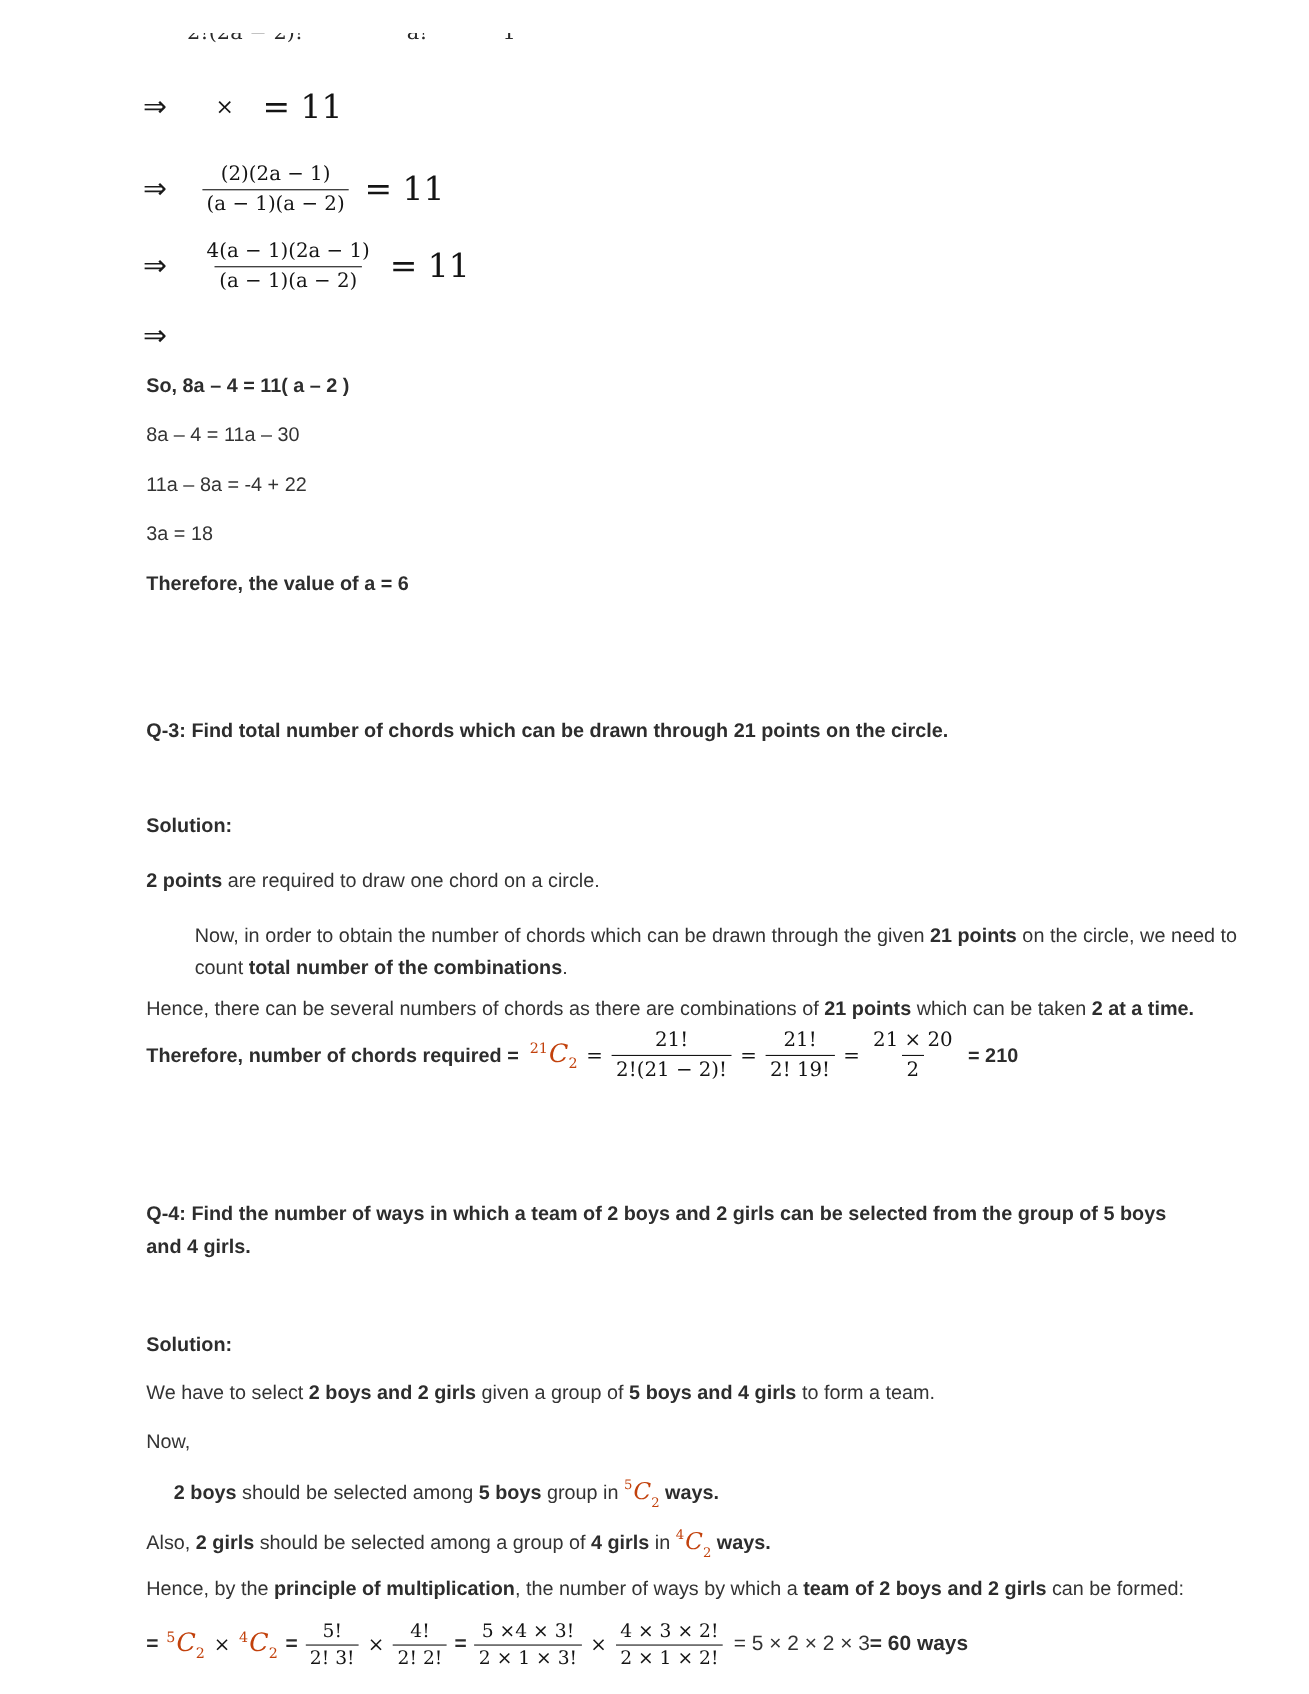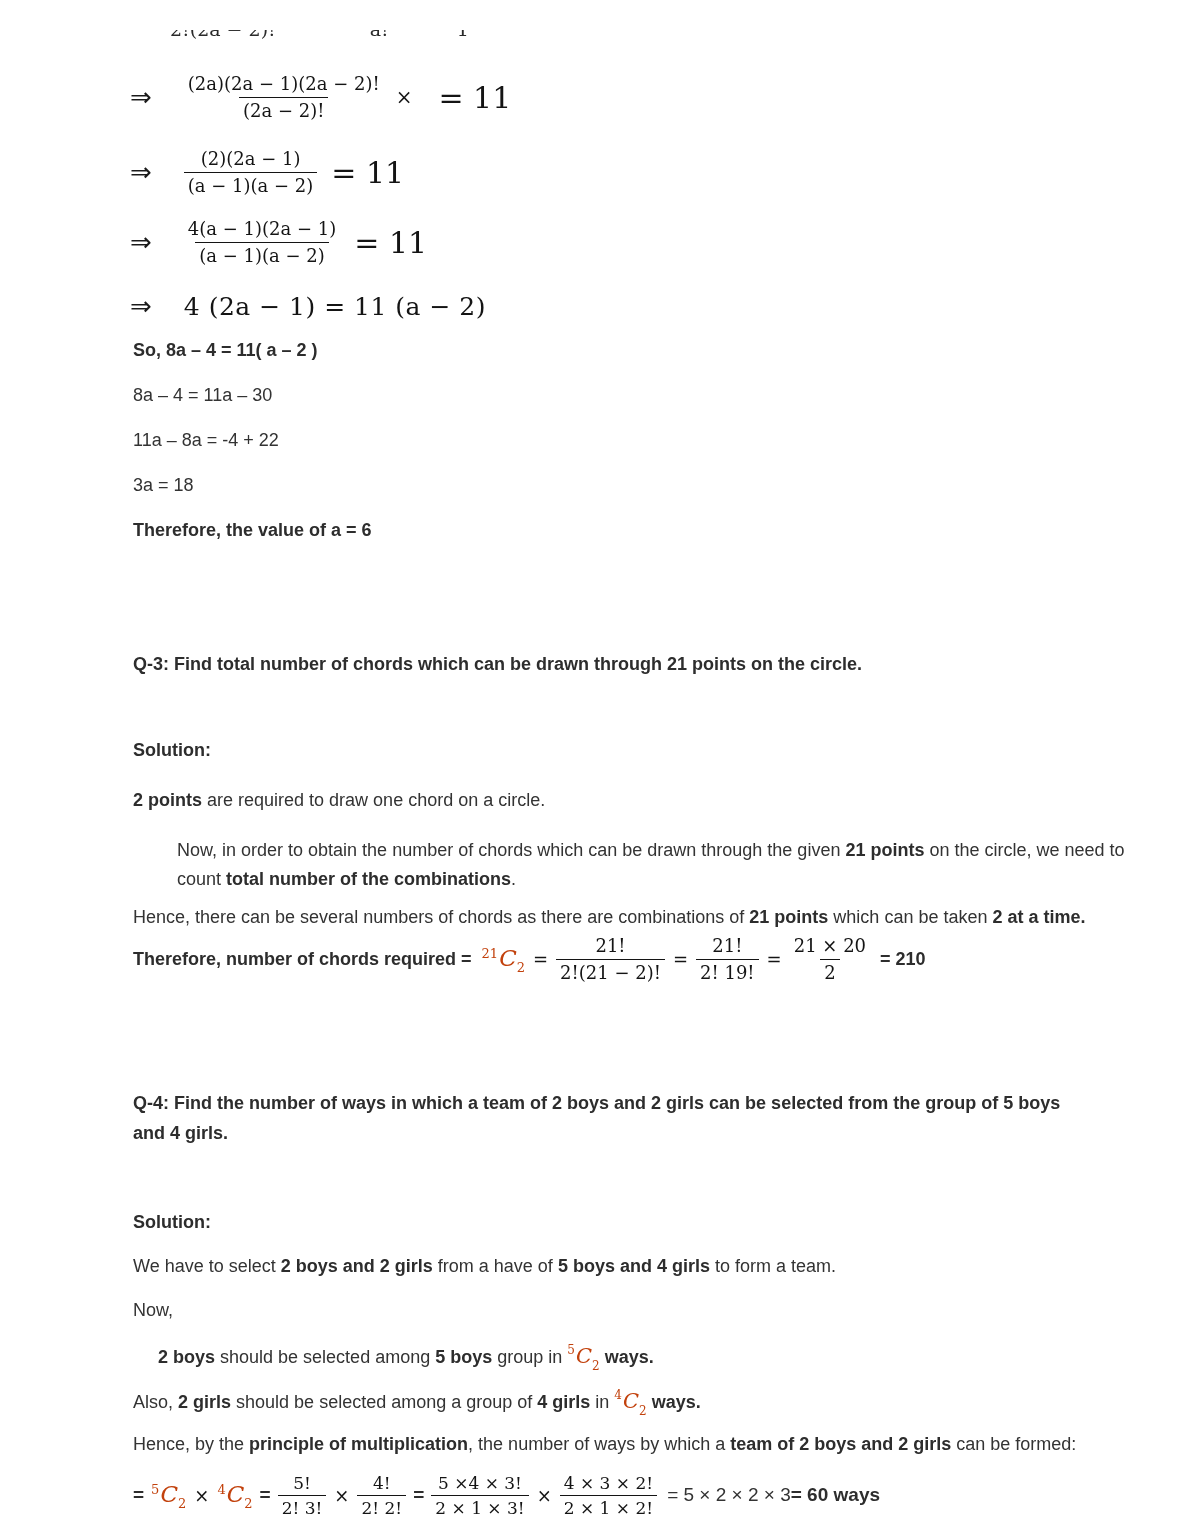--- a/index.html
+++ b/index.html
@@ -52,24 +52,20 @@
 <div id="topclip">
   <span class="inner">
     <span class="g1">2!(2a − 2)!</span>
     <span class="g2">a!</span>
     <span>1</span>
   </span>
 </div>
 
 <div class="eqrow" style="top:66px; height:62px;">
   <span class="arr">⇒</span>
-  <span class="m frac">
-    <span class="fn">(2a)(2a − 1)(2a − 2)!</span>
-    <span class="fd">(2a − 2)!</span>
-  </span>
   <span class="m mx">×</span>
   <span class="m bigeq">= 11</span>
 </div>
 
 <div class="eqrow" style="top:144px; height:56px;">
   <span class="arr">⇒</span>
   <span class="m frac">
     <span class="fn">(2)(2a − 1)</span>
     <span class="fd">(a − 1)(a − 2)</span>
   </span>
@@ -80,21 +76,20 @@
   <span class="arr">⇒</span>
   <span class="m frac">
     <span class="fn">4(a − 1)(2a − 1)</span>
     <span class="fd">(a − 1)(a − 2)</span>
   </span>
   <span class="m bigeq">= 11</span>
 </div>
 
 <div class="eqrow" style="top:288px; height:36px;">
   <span class="arr">⇒</span>
-  <span class="m eq4text">4 (2a  −  1) = 11 (a  −  2)</span>
 </div>
 
 <div class="abs line bold" style="top:338px;">So, 8a – 4 = 11( a – 2 )</div>
 <div class="abs line" style="top:383px;">8a – 4 = 11a – 30</div>
 <div class="abs line" style="top:428px;text-align:right;">11a – 8a = -4 + 22</div>
 <div class="abs line" style="top:473px;">3a = 18</div>
 <div class="abs line bold" style="top:518px;">Therefore, the value of a = 6</div>
 
 <div class="abs line bold" style="top:652px;">Q-3: Find total number of chords which can be drawn through 21 points on the circle.</div>
 <div class="abs line bold" style="top:738px;">Solution:</div>
@@ -122,21 +117,21 @@
   <span class="m frac">
       <span class="fn">21 × 20</span>
       <span class="fd">2</span>
     </span>
   <span class="fsans gap-l">= 210</span>
 </div>
 
 <div class="abs para bold" style="top:1088px; line-height:30px;">Q-4: Find the number of ways in which a team of 2 boys and 2 girls can be selected from the group of 5 boys and 4 girls.</div>
 <div class="abs line bold" style="top:1210px;">Solution:</div>
 
-<div class="abs line" style="top:1254px;"><span>We have to select </span><b>2 boys and 2 girls</b><span> from a have of </span><b>5 boys and 4 girls</b><span> to form a team.</span></div>
+<div class="abs line" style="top:1254px;"><span>We have to select </span><b>2 boys and 2 girls</b><span> given a group of </span><b>5 boys and 4 girls</b><span> to form a team.</span></div>
 
 <div class="abs line" style="top:1298px;">Now,</div>
 
 <div class="abs line" style="top:1340px;margin-left:25px;"><b>2 boys</b><span> should be selected among </span><b>5 boys</b><span> group in </span><span class="ncr ncr-inline"><sup>5</sup><span class="c">C</span><sub>2</sub></span><b> ways.</b></div>
 
 <div class="abs line" style="top:1385px;"><span>Also, </span><b>2 girls</b><span> should be selected among a group of </span><b>4 girls</b><span> in </span><span class="ncr ncr-inline"><sup>4</sup><span class="c">C</span><sub>2</sub></span><b> ways.</b></div>
 
 <div class="abs para" style="top:1430px;"><span>Hence, by the </span><b>principle of multiplication</b><span>, the number of ways by which a </span><b>team of 2 boys and 2 girls</b><span> can be formed:</span></div>
 
 <div class="eqrow" style="top:1466px; left:133px; height:58px;">

